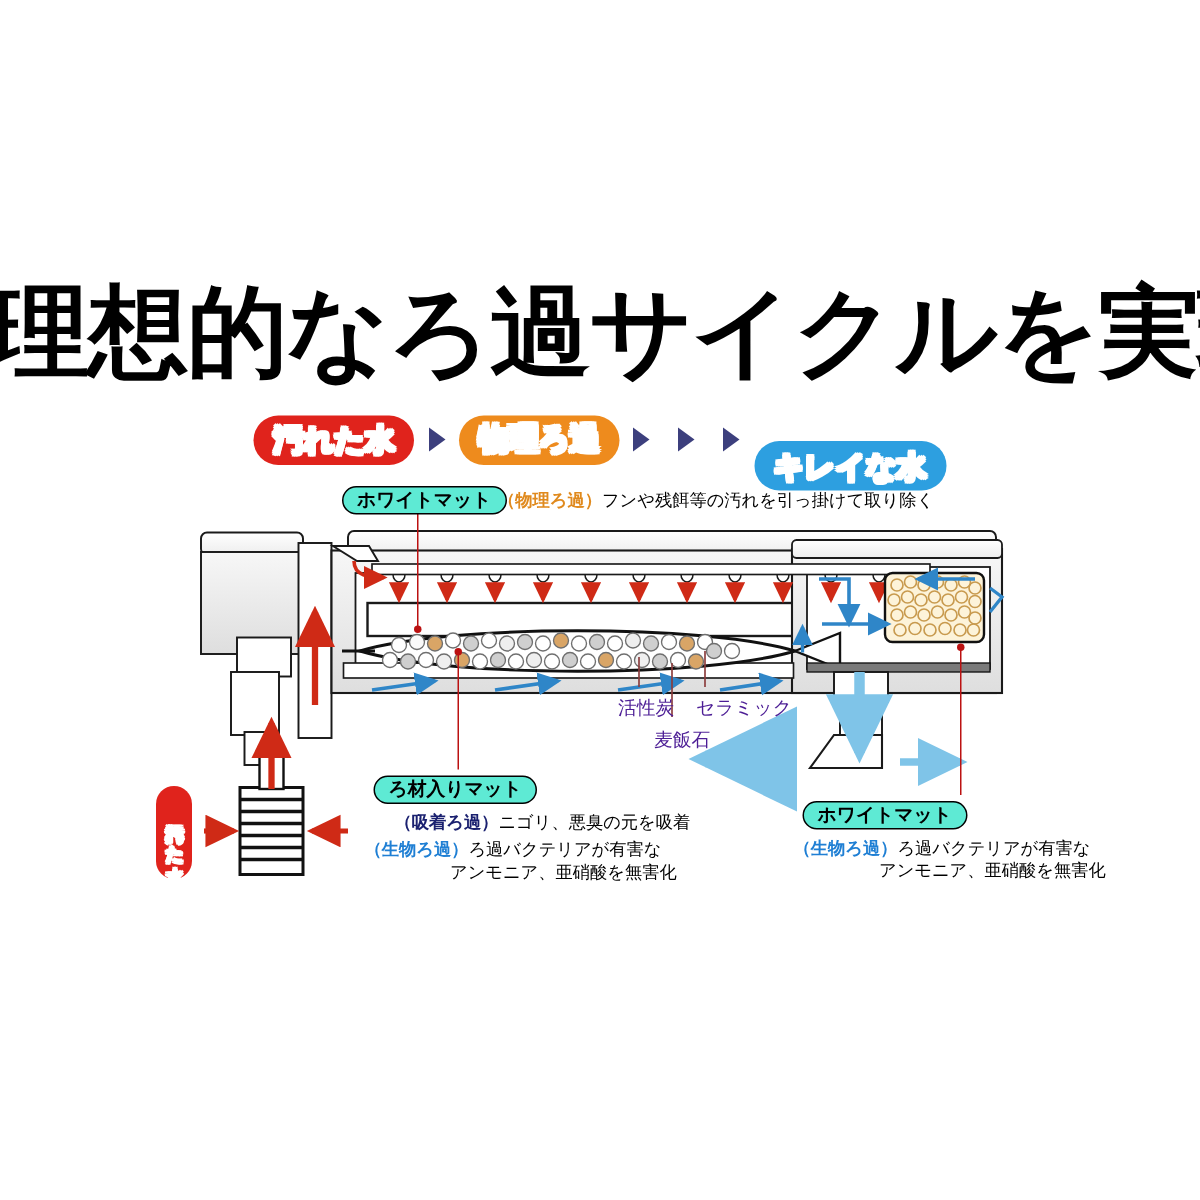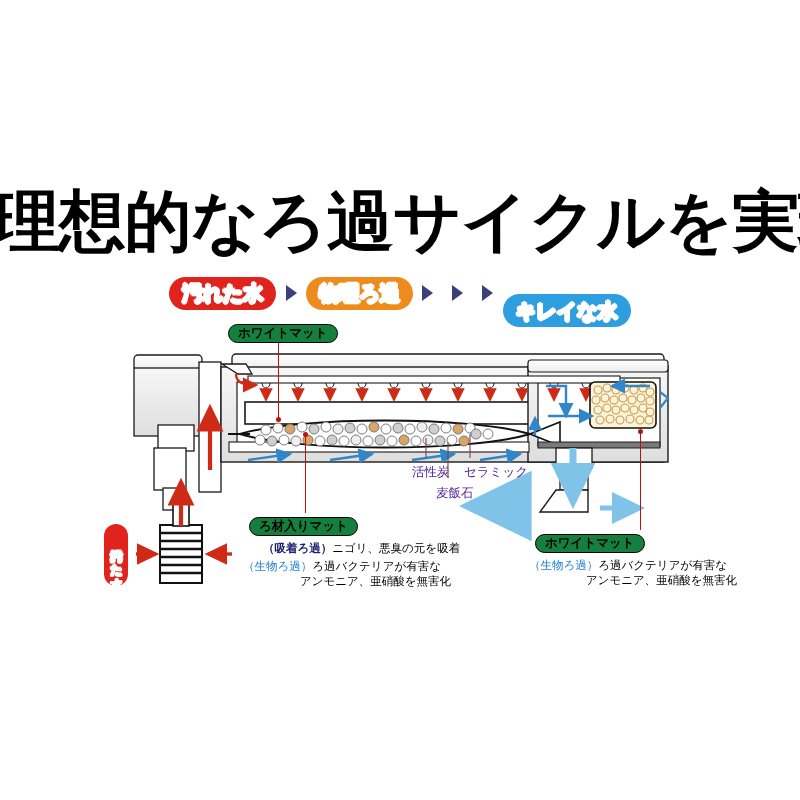--- a/index.html
+++ b/index.html
@@ -47,31 +47,31 @@
   .arrowsep i{
     display:block;width:0;height:0;
     border-left:11px solid #3c3f7d;
     border-top:8px solid transparent;
     border-bottom:8px solid transparent;
   }
 
   
   .ypill{
     position:absolute;display:inline-flex;align-items:center;justify-content:center;
-    background:#15803d;border:1.4px solid #000;border-radius:11px;
+    background:#5eead4;border:1.4px solid #000;border-radius:11px;
     height:19px;padding:0 9px;font-size:12.5px;font-weight:bold;color:#000;
     white-space:nowrap;box-sizing:border-box;
   }
   .leadline{position:absolute;background:#b11;width:1.2px;}
   .leaddot{position:absolute;width:5px;height:5px;border-radius:50%;background:#b11;}
 
   .ann{position:absolute;font-size:11.5px;color:#000;white-space:nowrap;line-height:15px;}
   .tagO{color:#e08a1e;font-weight:bold;}
   .tagN{color:#1b2170;font-weight:bold;margin-left:20px;}
-  .tagB{color:#1f7fd4;font-weight:normal;}
+  .tagB{color:#1f7fd4;font-weight:bold;}
 
   
   #dirtypill{
     position:absolute;left:104px;top:524px;width:24px;height:62px;
     background:#e0231c;border-radius:12px;
     display:flex;align-items:center;justify-content:center;
   }
   #dirtypill span{
     display:block;
     writing-mode:vertical-rl;text-orientation:upright;
@@ -317,20 +317,23 @@
     <g stroke="#8a3b3b" stroke-width="1.1">
       <line x1="426" y1="108" x2="426" y2="128"></line>
       <line x1="470" y1="104" x2="470" y2="128"></line>
       <line x1="448" y1="112" x2="448" y2="148"></line>
     </g>
   </svg>
 
   <div class="leadline" style="left:278px;top:342px;height:78px;"></div>
   <div class="leaddot" style="left:275.5px;top:417px;"></div>
   <div class="ypill" style="left:228px;top:324px;">ホワイトマット</div>
+  <div class="ann" style="left:332px;top:326px;">
+    <span class="tagO">（物理ろ過）</span><span>フンや残餌等の汚れを引っ掛けて取り除く</span>
+  </div>
 
   <div class="mlabel" style="left:412px;top:464px;">活性炭</div>
   <div class="mlabel" style="left:464px;top:464px;">セラミック</div>
   <div class="mlabel" style="left:436px;top:485px;">麦飯石</div>
 
   <div class="leadline" style="left:305px;top:435px;height:78px;"></div>
   <div class="leaddot" style="left:302.5px;top:432px;"></div>
   <div class="ypill" style="left:249px;top:517px;">ろ材入りマット</div>
   <div class="ann" style="left:243px;top:541px;">
     <span class="tagN">（吸着ろ過）</span><span>ニゴリ、悪臭の元を吸着</span>

